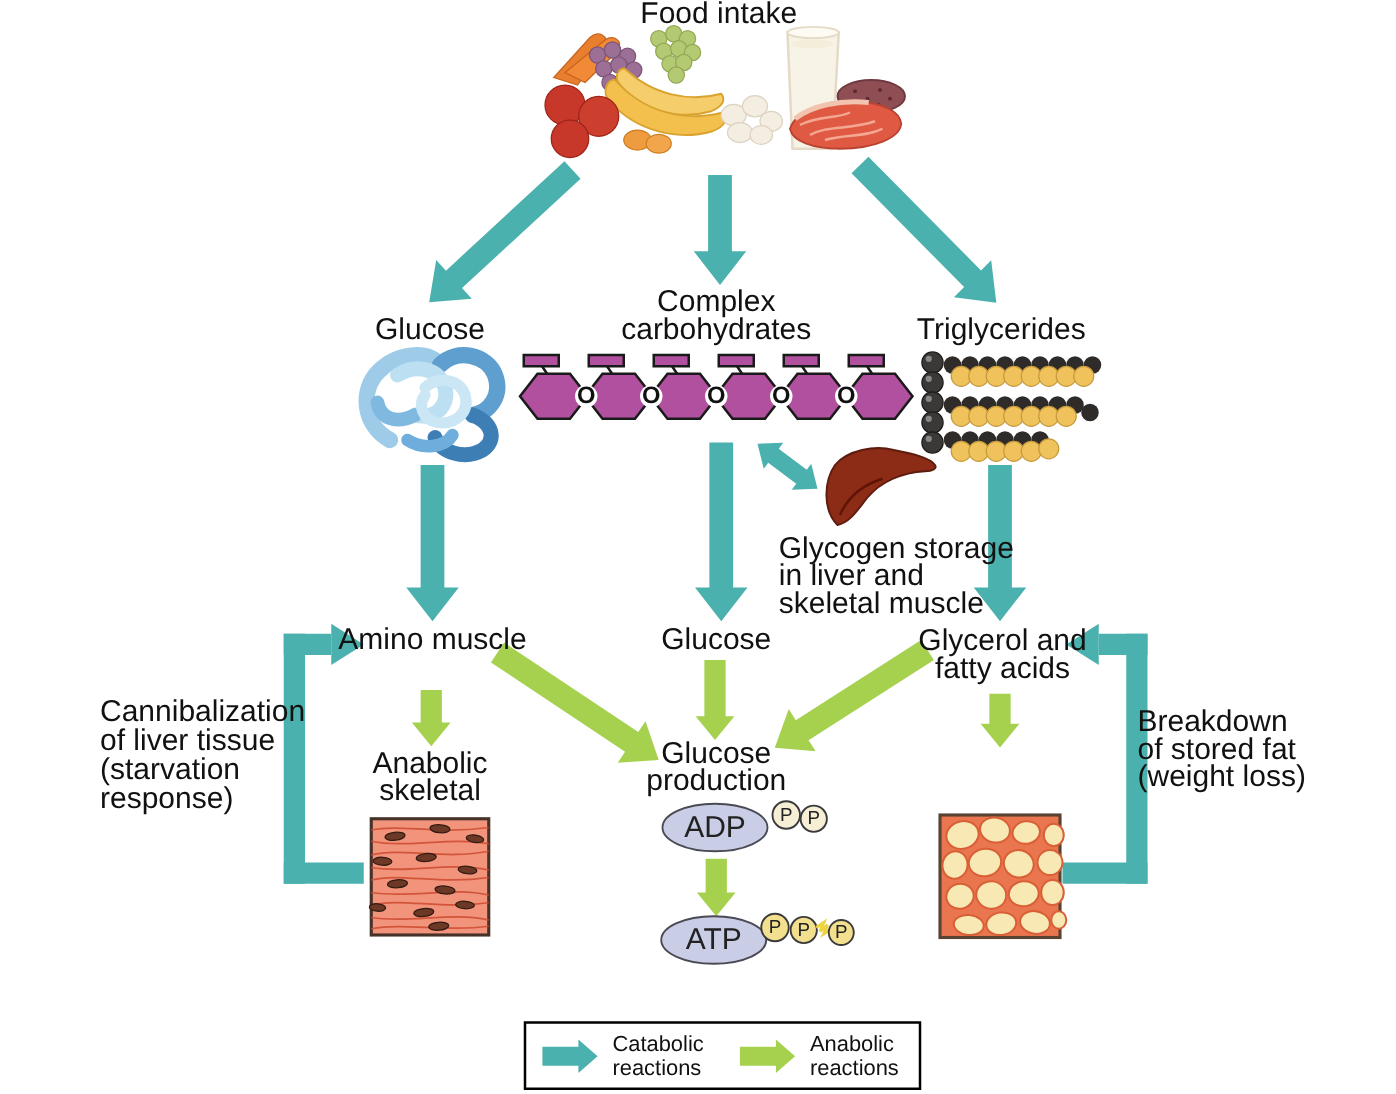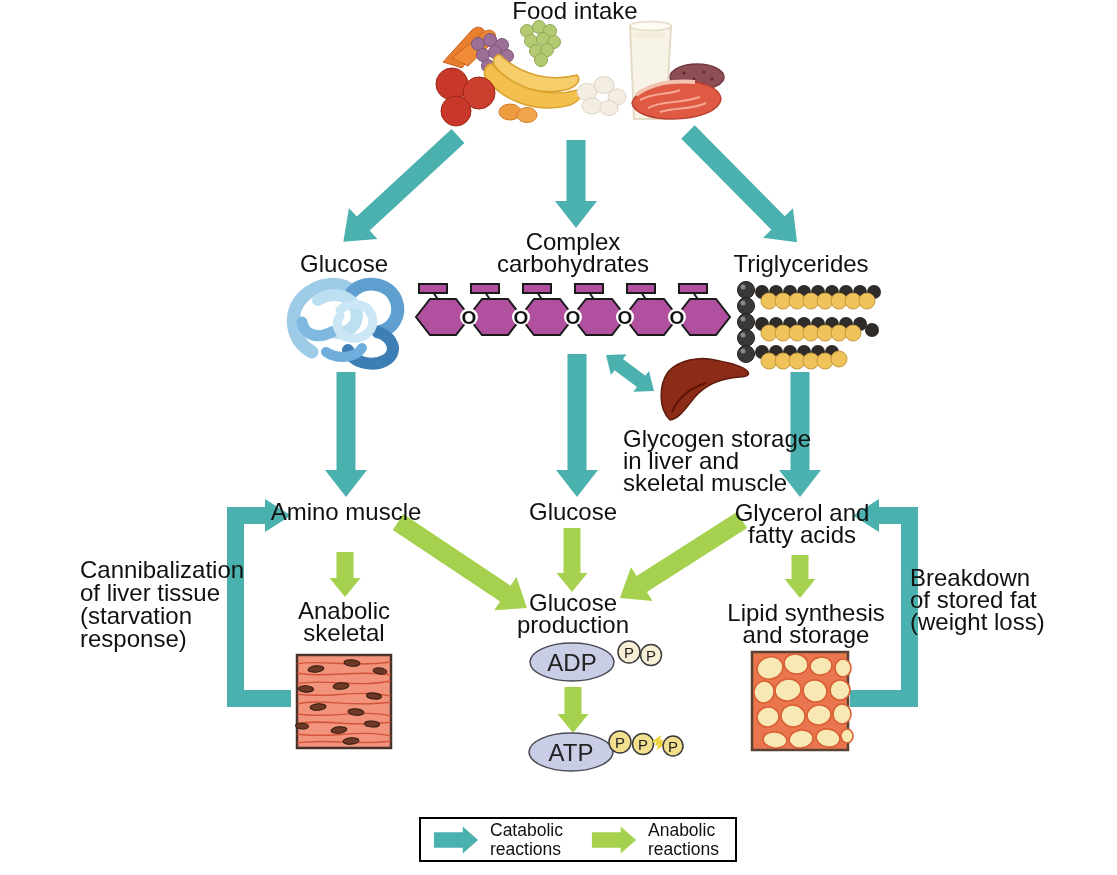--- a/index.html
+++ b/index.html
@@ -9,21 +9,21 @@
   .teal{fill:var(--catabolic,#4BB1AE)}
   .green{fill:var(--anabolic,#A6D14F)}
   .lbl{position:absolute;font-size:24px;line-height:22px;text-align:center;
        transform:translateX(-50%);white-space:nowrap}
   .lbl.left{transform:none;text-align:left}
   .note{line-height:23px}
   svg text{font-family:"Liberation Sans",sans-serif}
   .nuc{font-size:24px;fill:#222;text-anchor:middle}
   .pl{font-size:15px;fill:#222;text-anchor:middle}
   .ol{font-size:19px;font-weight:bold;fill:#111;text-anchor:middle}
-  #legend{position:absolute;left:419px;top:817px;width:318px;height:45px;
+  #legend{position:absolute;left:419px;top:817px;width:318px;height:55px;
           border:2.5px solid #000;box-sizing:border-box;display:flex;
           align-items:center;padding-left:11px}
   .legend-item{display:flex;align-items:center}
   .legend-label{font-size:17.5px;line-height:19px;margin-left:10px;text-align:left}
   .legend-label.first{width:100px}
 </style>
 </head>
 <body>
 
 <div id="canvas">
@@ -377,24 +377,20 @@
   <div class="lbl" style="left:344px;top:600px">
     <div>Anabolic</div>
     <div>skeletal</div>
   </div>
 
   <div class="lbl" style="left:573px;top:592px">
     <div>Glucose</div>
     <div>production</div>
   </div>
 
-  <div class="lbl" style="left:806px;top:602px">
-    <div>Lipid synthesis</div>
-    <div>and storage</div>
-  </div>
 
   <div class="lbl left note" style="left:80px;top:558px">
     <div>Cannibalization</div>
     <div>of liver tissue</div>
     <div>(starvation</div>
     <div>response)</div>
   </div>
 
   <div class="lbl left" style="left:910px;top:567px">
     <div>Breakdown</div>

